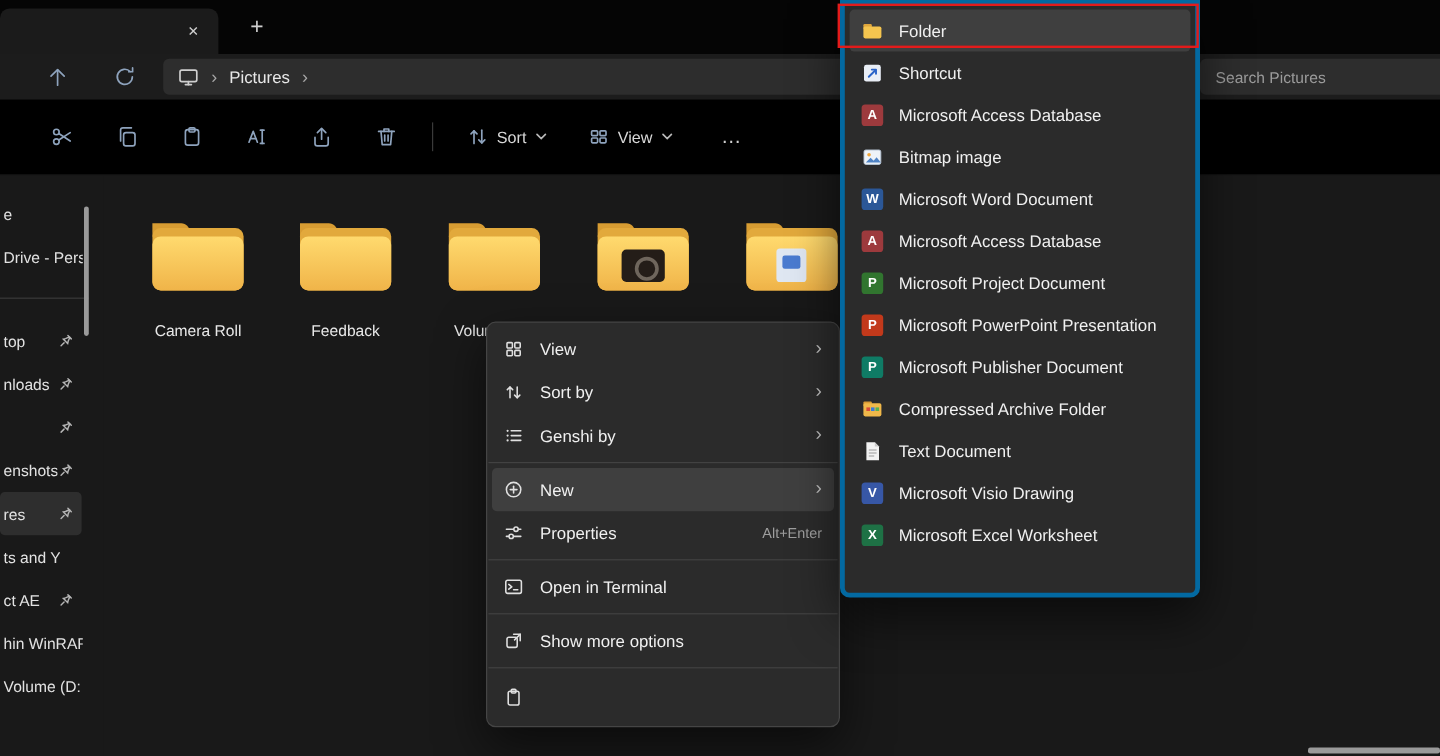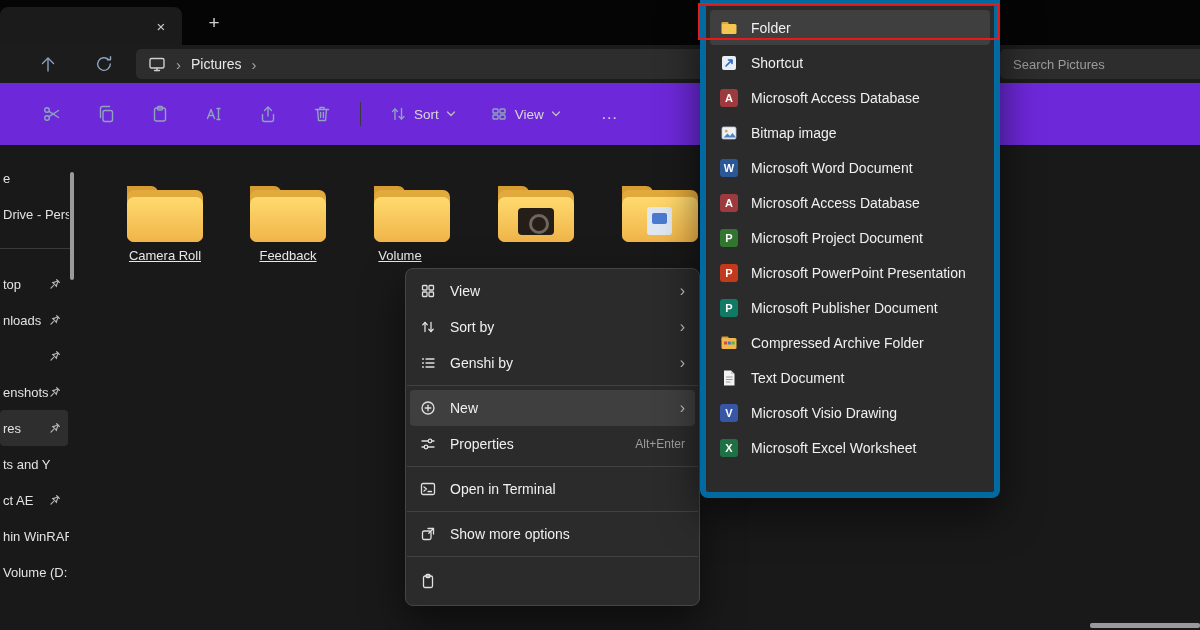--- a/index.html
+++ b/index.html
@@ -22,21 +22,21 @@
              justify-content:center; border-radius:4px; }
   .nav-up { left:34px; } .nav-refresh { left:90px; }
   .breadcrumb { position:absolute; left:136px; top:4px; width:850px; height:30px; background:#2d2d2d;
                 border-radius:5px; display:flex; align-items:center; gap:10px; padding:0 12px;
                 color:#e8e8e8; font-size:14px; }
   .crumb-chevron { color:#a8a8a8; font-size:15px; }
   .searchbox { position:absolute; left:1000px; top:4px; width:210px; height:30px; background:#2d2d2d;
                border-radius:5px; display:flex; align-items:center; padding:0 13px; color:#9b9b9b; font-size:13px; }
 
   
-  .cmdbar { position:absolute; left:0; top:83px; width:1200px; height:63px; background:#6d28d9;
+  .cmdbar { position:absolute; left:0; top:83px; width:1200px; height:63px; background:#000000;
             border-bottom:1px solid #101010; }
   .cmdrow { display:flex; align-items:center; height:100%; padding-left:42px; gap:34px; }
   .cmd-btn { width:20px; height:20px; display:flex; align-items:center; justify-content:center; }
   .cmd-div { width:1px; height:24px; background:#3a3a3a; margin:0 -6px; }
   .cmd-group { display:flex; align-items:center; gap:7px; color:#d8d8d8; font-size:13.5px; }
   .cmd-more { color:#d0d0d0; font-size:17px; letter-spacing:1px; margin-left:6px; }
   svg.tool { stroke:#8ea3bd; fill:none; stroke-width:1.4; stroke-linecap:round; stroke-linejoin:round; }
   svg.chev { stroke:#b9b9b9; fill:none; stroke-width:1.4; stroke-linecap:round; }
 
   
@@ -46,21 +46,21 @@
   .srow.sel { background:#2e2e2e; border-radius:4px; margin-right:18px; }
   .slabel { white-space:nowrap; overflow:hidden; max-width:66px; }
   .pin { position:absolute; left:49px; top:12px; width:12px; height:12px; }
   .side-sep { height:1px; background:#3a3a3a; margin:16px 12px 17px 0; }
   .side-scroll { position:absolute; left:70px; top:26px; width:4px; height:108px; background:#9a9a9a; border-radius:2px; }
 
   
   .content { position:absolute; left:86px; top:146px; right:0; bottom:0; background:#191919; }
   .tile { position:absolute; top:34px; width:120px; display:flex; flex-direction:column; align-items:center; }
   .tile .ficon { position:relative; width:92px; height:68px; }
-  .flabel { margin-top:0; color:#e8e8e8; font-size:13px; max-width:118px; white-space:nowrap; overflow:hidden;text-decoration:underline; }
+  .flabel { margin-top:20px; color:#e8e8e8; font-size:13px; max-width:118px; white-space:nowrap; overflow:hidden; }
   .flabel.shift-left { transform:translateX(-12px); }
   .thumb-photo { position:absolute; left:28px; top:28px; width:36px; height:27px; background:#241d18; border-radius:4px; }
   .thumb-photo::after { content:""; position:absolute; left:11px; top:6px; width:14px; height:14px;
                         border-radius:50%; border:3px solid #6f665c; }
   .thumb-doc { position:absolute; left:33px; top:27px; width:25px; height:28px; background:#dfe7f2; border-radius:3px; }
   .thumb-doc::after { content:""; position:absolute; left:5px; top:6px; width:15px; height:11px;
                       background:#4a7bd0; border-radius:2px; }
 
   
   .ctx-menu { position:absolute; left:405px; top:268px; width:295px; background:#2b2b2b;
@@ -71,21 +71,21 @@
   .ctx-row.tall { height:40px; }
   .ctx-row.hl { background:#3f3f3f; }
   .ctx-ic { width:16px; height:16px; margin-right:14px; flex:none; display:flex; align-items:center; justify-content:center; }
   .ctx-chevron { margin-left:auto; color:#bdbdbd; font-size:16px; }
   .ctx-shortcut { margin-left:auto; color:#9e9e9e; font-size:12px; }
   .ctx-sep { height:1px; background:#424242; margin:4px 1px; }
   svg.mico { stroke:#e0e0e0; fill:none; stroke-width:1.3; stroke-linecap:round; stroke-linejoin:round; }
 
   
   .submenu { position:absolute; left:700px; top:0; width:300px; height:498px; background:#2b2b2b;
-             border:6px solid #0369a1; border-radius:0 0 8px 8px; padding:4px 0;
+             border:4px solid #0369a1; border-radius:0 0 8px 8px; padding:4px 0;
              box-shadow:0 16px 40px rgba(0,0,0,.55); z-index:60; }
   .sub-row { height:35px; margin:0 4px; border-radius:4px; display:flex; align-items:center;
              padding:0 10px; gap:13px; color:#f0f0f0; font-size:14px; }
   .sub-row.hl { background:#3f3f3f; }
   .si { width:18px; height:18px; flex:none; display:flex; align-items:center; justify-content:center;
         border-radius:3px; color:#fff; font-size:11px; font-weight:bold; }
   .si-access { background:#9d3a3d; } .si-word { background:#2b5797; } .si-project { background:#31752f; }
   .si-ppt { background:#c2391b; } .si-pub { background:#0f7b65; } .si-visio { background:#3757a6; }
   .si-excel { background:#1e7145; }
 

